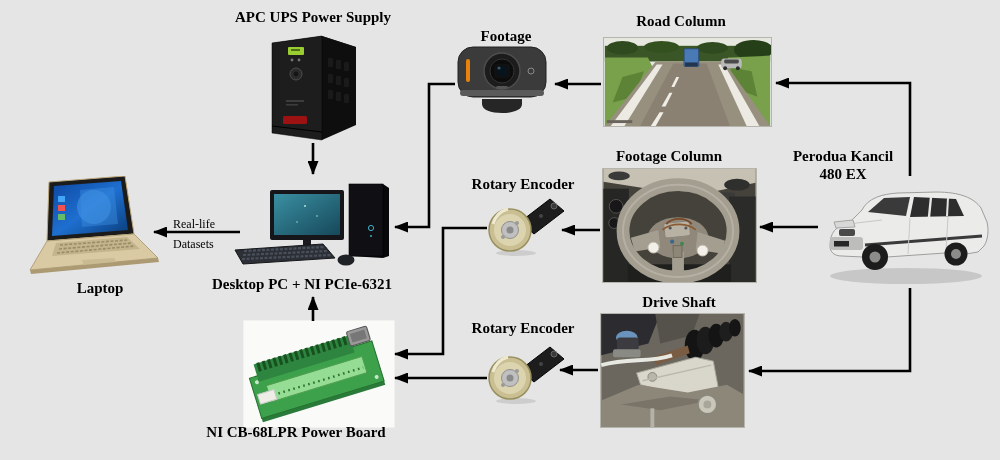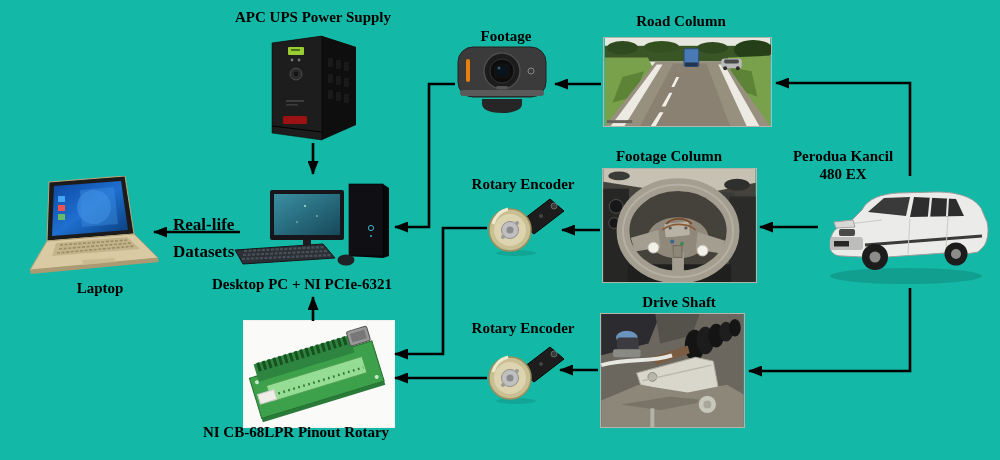--- a/index.html
+++ b/index.html
@@ -1,22 +1,22 @@
 <!DOCTYPE html>
 <html><head>
 <meta charset="utf-8">
 <style>
   html,body{margin:0;padding:0;background:#fff;}
-  #canvas{position:relative;width:1000px;height:460px;background:#14b8a6;overflow:hidden;
+  #canvas{position:relative;width:1000px;height:460px;background:#e5e5e5;overflow:hidden;
           font-family:"Liberation Serif",serif;}
   .node-img{position:absolute;z-index:1;}
   #arrow-layer{position:absolute;left:0;top:0;z-index:2;pointer-events:none;}
   .lbl{position:absolute;z-index:3;font-weight:700;font-size:15px;color:#000;
        white-space:nowrap;transform:translateX(-50%);text-align:center;line-height:18px;}
-  .lbl-small{position:absolute;z-index:4;font-weight:700;font-size:17px;color:#000;
+  .lbl-small{position:absolute;z-index:4;font-weight:400;font-size:12px;color:#000;
        line-height:13px;white-space:nowrap;}
   .photo{border:1px solid #b5b5ad;box-sizing:border-box;}
 </style>
 </head>
 <body>
 
 <div id="canvas">
 
   <div class="lbl" style="left:313px;top:8px">APC UPS Power Supply</div>
   <div class="lbl" style="left:506px;top:27px">Footage</div>
@@ -24,24 +24,24 @@
   <div class="lbl" style="left:669px;top:147px">Footage Column</div>
   <div class="lbl" style="left:843px;top:147px">
     <div>Perodua Kancil</div>
     <div>480 EX</div>
   </div>
   <div class="lbl" style="left:523px;top:175px">Rotary Encoder</div>
   <div class="lbl" style="left:523px;top:319px">Rotary Encoder</div>
   <div class="lbl" style="left:679px;top:293px">Drive Shaft</div>
   <div class="lbl" style="left:100px;top:279px">Laptop</div>
   <div class="lbl" style="left:302px;top:275px">Desktop PC + NI PCIe-6321</div>
-  <div class="lbl" style="left:296px;top:423px">NI CB-68LPR Pinout Rotary</div>
+  <div class="lbl" style="left:296px;top:423px">NI CB-68LPR Power Board</div>
   <div class="lbl-small" style="left:173px;top:218px">
     <div>Real-life</div>
-    <div style="margin-top:14px">Datasets</div>
+    <div style="margin-top:7px">Datasets</div>
   </div>
 
   <svg id="arrow-layer" width="1000" height="460">
     <defs>
       <marker id="ah" markerUnits="userSpaceOnUse" markerWidth="14" markerHeight="11" refX="13" refY="5.5" orient="auto">
         <path d="M0,0 L14,5.5 L0,11 Z" fill="#000"></path>
       </marker>
     </defs>
     <g stroke="#000" stroke-width="2.6" fill="none">
       <path d="M313,143 V174" marker-end="url(#ah)"></path>

